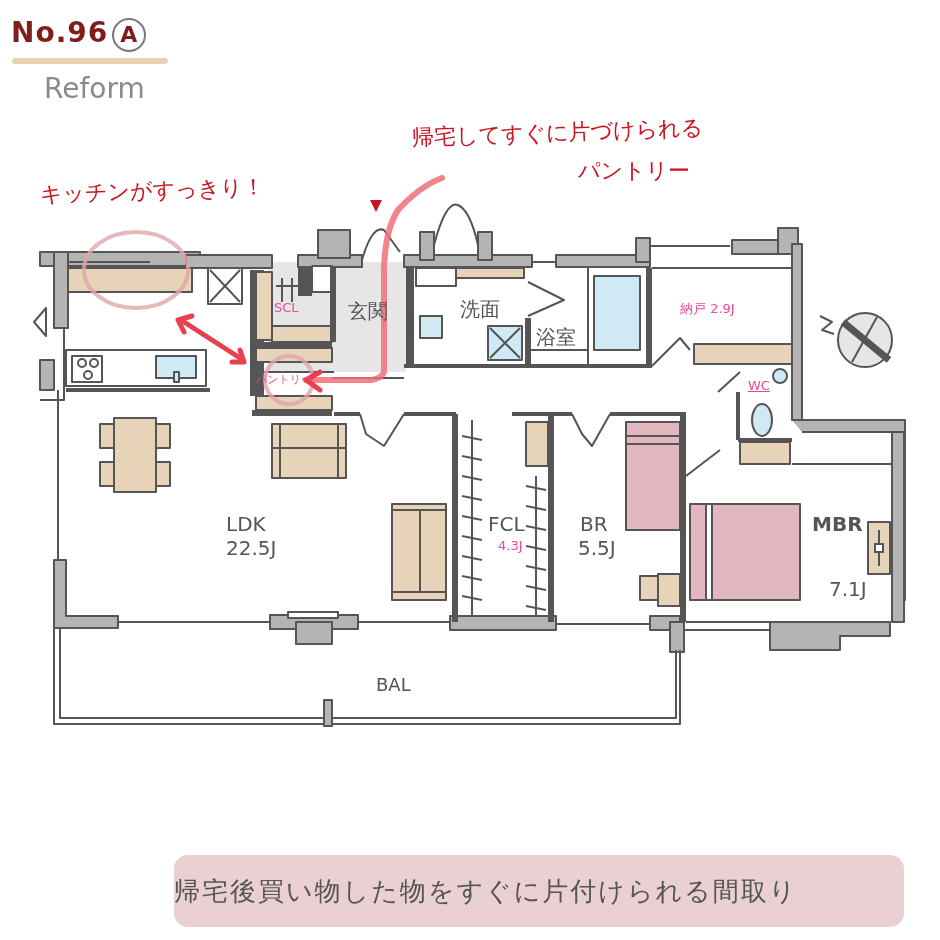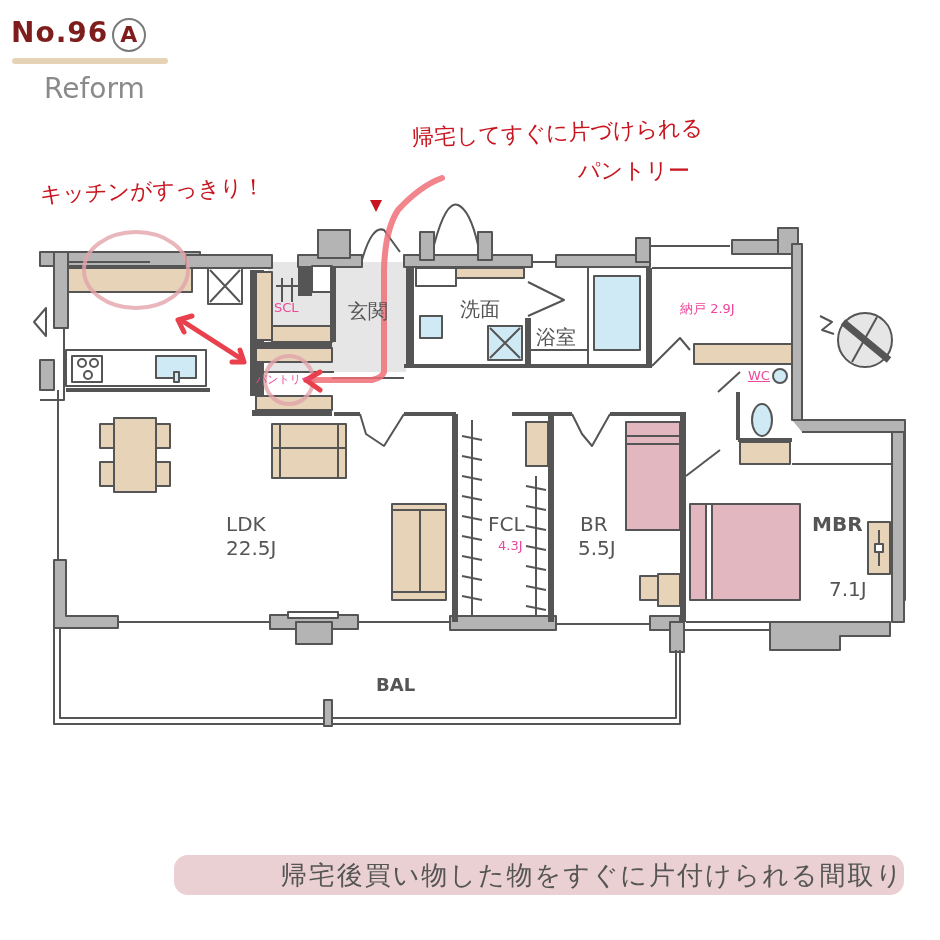--- a/index.html
+++ b/index.html
@@ -11,22 +11,22 @@
   .plan-no .circ { display: inline-block; width: 30px; height: 30px; border: 2px solid #7a7a7a;
                    border-radius: 50%; text-align: center; line-height: 30px; font-size: 22px; margin-left: 4px; }
   .underline { left: 12px; top: 58px; width: 156px; height: 6px; border-radius: 3px; background: #e6d2b4; }
   .reform { left: 44px; top: 72px; font-size: 28px; color: #8a8a8a; }
   .red-note { color: #c8141e; font-size: 22px; font-family: "DejaVu Sans", sans-serif; white-space: nowrap; }
   .note1 { left: 412px; top: 118px; transform: rotate(-2deg); }
   .note1b { left: 578px; top: 156px; }
   .note2 { left: 40px; top: 176px; transform: rotate(-2deg); }
   .lbl { font-size: 20px; color: #555; white-space: nowrap; }
   .lbl2 { font-size: 13px; color: #ec4899; white-space: nowrap; }
-  .caption-bar { left: 174px; top: 855px; width: 730px; height: 40px; border-radius: 14px;
-                 background: #ead0d2; display: flex; align-items: center; justify-content: flex-end; }
+  .caption-bar { left: 174px; top: 855px; width: 730px; height: 72px; border-radius: 14px;
+                 background: #ead0d2; display: flex; align-items: center; justify-content: flex-start; }
   .caption-bar span { font-size: 26px; color: #555; letter-spacing: 2px; }
   svg { position: absolute; left: 0; top: 0; }
 </style>
 </head>
 <body>
 
 <div class="abs plan-no hand">
   <span>No.96</span><span class="circ">A</span>
 </div>
 <div class="abs underline"></div>
@@ -204,27 +204,27 @@
   <path d="M178 320 L192 316 M178 320 L184 332" fill="none" stroke="#e8404c" stroke-width="5" stroke-linecap="round"></path>
   <path d="M244 362 L232 362 M244 362 L240 350" fill="none" stroke="#e8404c" stroke-width="5" stroke-linecap="round"></path>
   <path d="M370 200 L382 200 L376 212 Z" fill="#c8141e"></path>
 </svg>
 
 <div class="abs lbl2" style="left:274px;top:300px;">SCL</div>
 <div class="abs lbl" style="left:348px;top:298px;">玄関</div>
 <div class="abs lbl" style="left:460px;top:296px;">洗面</div>
 <div class="abs lbl" style="left:536px;top:324px;">浴室</div>
 <div class="abs lbl2" style="left:680px;top:300px;">納戸 2.9J</div>
-<div class="abs lbl2" style="left:748px;top:368px;text-decoration:underline;">WC</div>
+<div class="abs lbl2" style="left:748px;top:378px;text-decoration:underline;">WC</div>
 <div class="abs lbl2" style="left:256px;top:372px;font-size:11px;">パントリー</div>
 <div class="abs lbl" style="left:226px;top:512px;">LDK</div>
 <div class="abs lbl" style="left:226px;top:536px;">22.5J</div>
 <div class="abs lbl" style="left:488px;top:512px;">FCL</div>
 <div class="abs lbl2" style="left:498px;top:538px;">4.3J</div>
 <div class="abs lbl" style="left:580px;top:512px;">BR</div>
 <div class="abs lbl" style="left:578px;top:536px;">5.5J</div>
 <div class="abs lbl" style="left:812px;top:512px;font-weight:bold;">MBR</div>
 <div class="abs lbl" style="left:829px;top:536px;margin-top:41px;">7.1J</div>
-<div class="abs lbl" style="left:376px;top:674px;font-size:18px;font-weight:bold;">BAL</div>
+<div class="abs lbl" style="left:376px;top:674px;font-size:18px;">BAL</div>
 
 <div class="abs caption-bar">
   <span>帰宅後買い物した物をすぐに片付けられる間取り</span>
 </div>
 
 </body></html>

